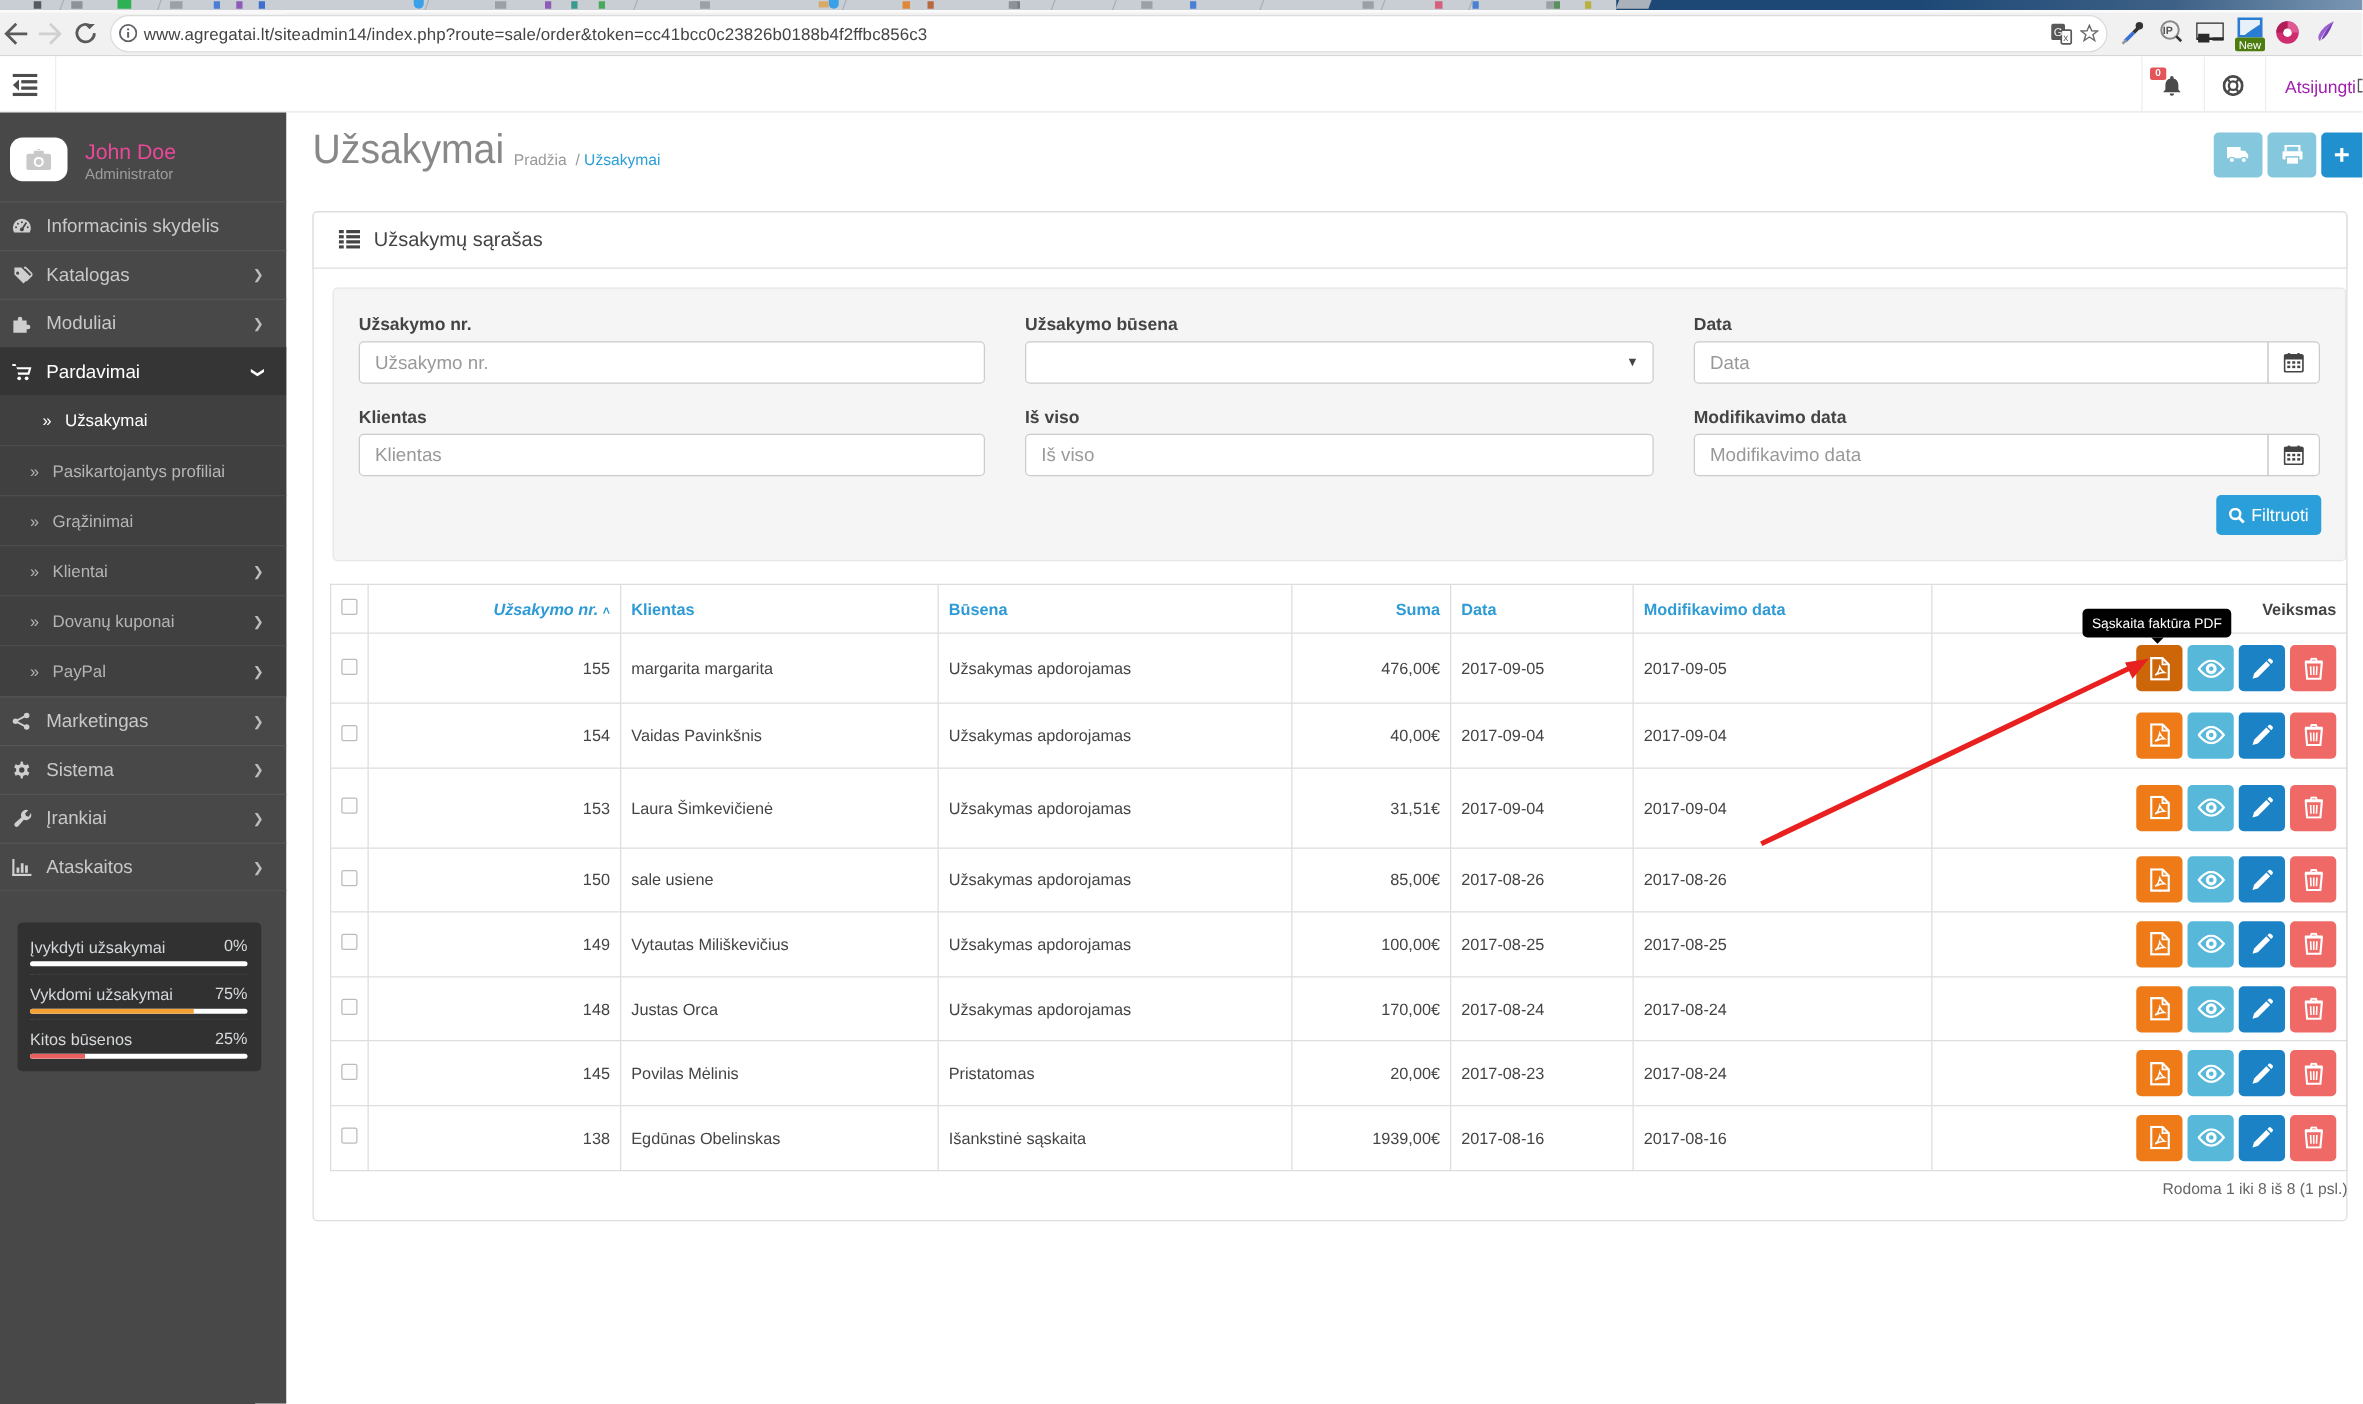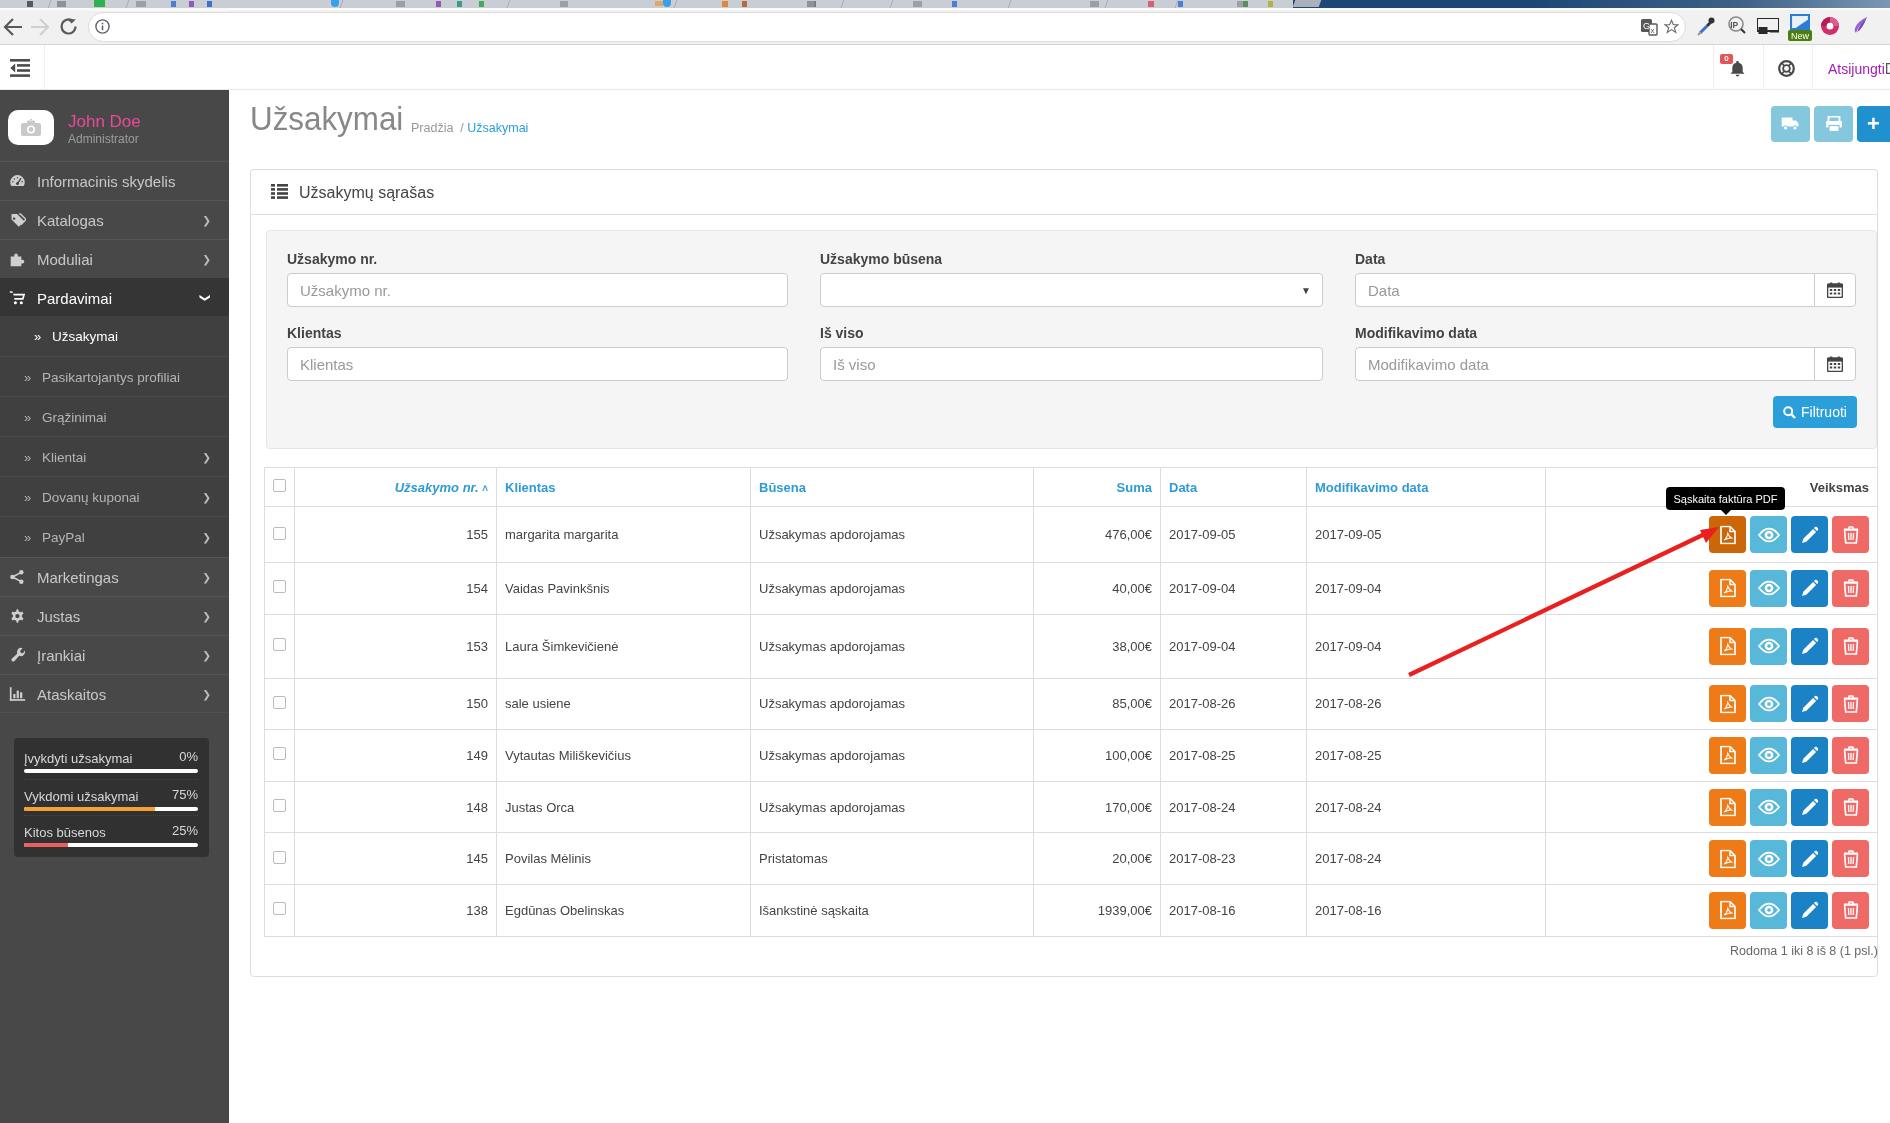--- a/index.html
+++ b/index.html
@@ -128,20 +128,21 @@
   <svg class="abs" style="left:59px;top:17px" width="19" height="19" viewBox="0 0 19 19">
       <path d="M16.5 9.5 A7 7 0 1 1 14.2 4.3" stroke="#5a5a5a" stroke-width="2.2" fill="none"></path>
       <path d="M14.5 0 L14.5 6 L8.5 6 Z" fill="#5a5a5a" transform="rotate(45 13 4)"></path>
     </svg>
   <div class="abs" id="urlpill"></div>
   <svg class="abs" style="left:95px;top:19px" width="15" height="15" viewBox="0 0 15 15">
       <circle cx="7.5" cy="7.5" r="6.6" stroke="#5f6368" stroke-width="1.4" fill="none"></circle>
       <rect x="6.7" y="6.6" width="1.6" height="4.6" fill="#5f6368"></rect>
       <rect x="6.7" y="3.7" width="1.6" height="1.6" fill="#5f6368"></rect>
     </svg>
+  <div class="abs" id="urltext">www.agregatai.lt/siteadmin14/index.php?route=sale/order&amp;token=cc41bcc0c23826b0188b4f2ffbc856c3</div>
 
   <svg class="abs" style="left:1640px;top:18px" width="18" height="18" viewBox="0 0 18 18">
       <rect x="1" y="1" width="11" height="13" rx="1.5" fill="#585858"></rect>
       <rect x="9" y="6" width="8" height="11" rx="1" fill="#fff" stroke="#585858" stroke-width="1.4"></rect>
       <text x="3" y="11" font-size="9" fill="#fff" font-family="Liberation Sans">G</text>
       <text x="10.5" y="14.5" font-size="8" fill="#585858" font-family="Liberation Sans">x</text>
     </svg>
   <svg class="abs" style="left:1664px;top:19px" width="15" height="15" viewBox="0 0 24 24">
       <path d="M12 2 L15 9 L22.5 9.3 L16.5 14 L18.8 21.5 L12 17 L5.2 21.5 L7.5 14 L1.5 9.3 L9 9 Z" fill="none" stroke="#6a6a6a" stroke-width="1.8"></path>
     </svg>
@@ -288,21 +289,21 @@
         <path d="M4 9 L14.5 3.5 M4 9 L14.5 14.5" stroke="currentColor" stroke-width="1.8"></path>
       </svg>
     <span class="txt">Marketingas</span>
       <span class="chev">❯</span>
   </div>
   <div class="mitem" style="top:596px;height:39px;">
     <svg class="micon" viewBox="0 0 20 18">
         <path d="M10 0.5 L11.8 0.5 L12.3 3 a6.5 6.5 0 0 1 2 1.1 l2.4 -0.9 L18 5.8 L16.1 7.4 a6.5 6.5 0 0 1 0 2.2 L18 11.2 L16.7 13.8 L14.3 12.9 a6.5 6.5 0 0 1 -2 1.1 L11.8 16.5 L10 16.5 L9.5 14 a6.5 6.5 0 0 1 -2 -1.1 l-2.4 0.9 L3.8 11.2 L5.7 9.6 a6.5 6.5 0 0 1 0 -2.2 L3.8 5.8 L5.1 3.2 L7.5 4.1 a6.5 6.5 0 0 1 2 -1.1 Z" fill="currentColor" transform="translate(-1,0.5)"></path>
         <circle cx="9.9" cy="9" r="2.5" fill="#444"></circle>
       </svg>
-    <span class="txt">Justas</span>
+    <span class="txt">Sistema</span>
       <span class="chev">❯</span>
   </div>
   <div class="mitem" style="top:635px;height:39px;">
     <svg class="micon" viewBox="0 0 20 18">
         <path d="M18.5 3.5 a5 5 0 0 1 -6.6 6.4 L6.5 16 a2.1 2.1 0 0 1 -3 -3 L9.6 7.6 a5 5 0 0 1 6.4 -6.6 L13 4 L14 6.5 L16.5 7 Z" fill="currentColor"></path>
       </svg>
     <span class="txt">Įrankiai</span>
       <span class="chev">❯</span>
   </div>
   <div class="mitem" style="top:674px;height:39px;border-bottom:1px solid #515151;">
@@ -480,21 +481,21 @@
                 <path d="M1 4 L14 4 L12.8 17 L2.2 17 Z" fill="none" stroke="#fff" stroke-width="1.7"></path>
                 <path d="M0.5 3.2 L14.5 3.2 M5 3 L5.7 1 L9.3 1 L10 3" fill="none" stroke="#fff" stroke-width="1.5"></path>
                 <path d="M5 7 L5.3 14 M7.5 7 L7.5 14 M10 7 L9.7 14" stroke="#fff" stroke-width="1.3"></path>
               </svg></span></td>
     </tr>
     <tr style="height:64px">
       <td style="text-align:center;padding:0;"><span class="cb"></span></td>
       <td class="num">153</td>
           <td>Laura Šimkevičienė</td>
           <td>Užsakymas apdorojamas</td>
-      <td class="num">38,00€</td>
+      <td class="num">31,51€</td>
           <td>2017-09-04</td>
           <td>2017-09-04</td>
       <td class="rowbtns"><span class="abtn b-pdf"><svg width="16" height="19" viewBox="0 0 16 19">
                 <path d="M1 1 L10 1 L15 6 L15 18 L1 18 Z" fill="none" stroke="#fff" stroke-width="1.7"></path>
                 <path d="M10 1 L10 6 L15 6" fill="none" stroke="#fff" stroke-width="1.5"></path>
                 <path d="M4 14.5 Q5.5 14 6.5 12 Q7.5 9.5 7.8 8 Q9 11 11.5 12.5 Q9 12.5 6.5 13.5 Q5 14.2 4 14.5 Z" fill="none" stroke="#fff" stroke-width="1.2"></path>
               </svg></span><span class="abtn b-eye"><svg width="22" height="15" viewBox="0 0 22 15">
                 <path d="M1 7.5 Q6 1 11 1 Q16 1 21 7.5 Q16 14 11 14 Q6 14 1 7.5 Z" fill="none" stroke="#fff" stroke-width="1.8"></path>
                 <circle cx="11" cy="7.5" r="3.1" fill="none" stroke="#fff" stroke-width="2.5"></circle>
               </svg></span><span class="abtn b-pen"><svg width="17" height="17" viewBox="0 0 17 17">

